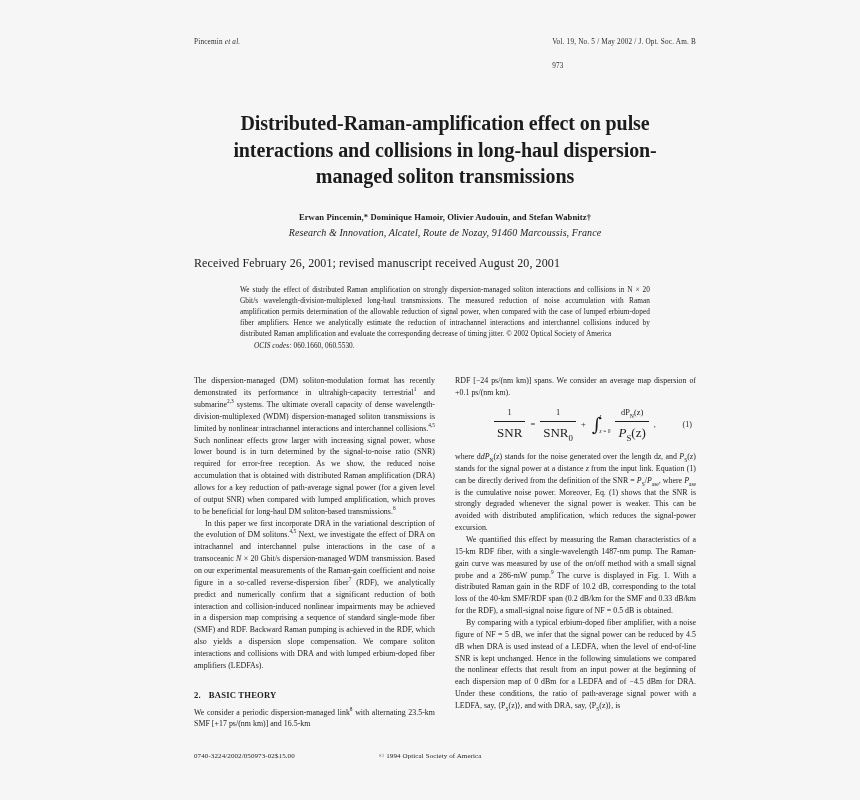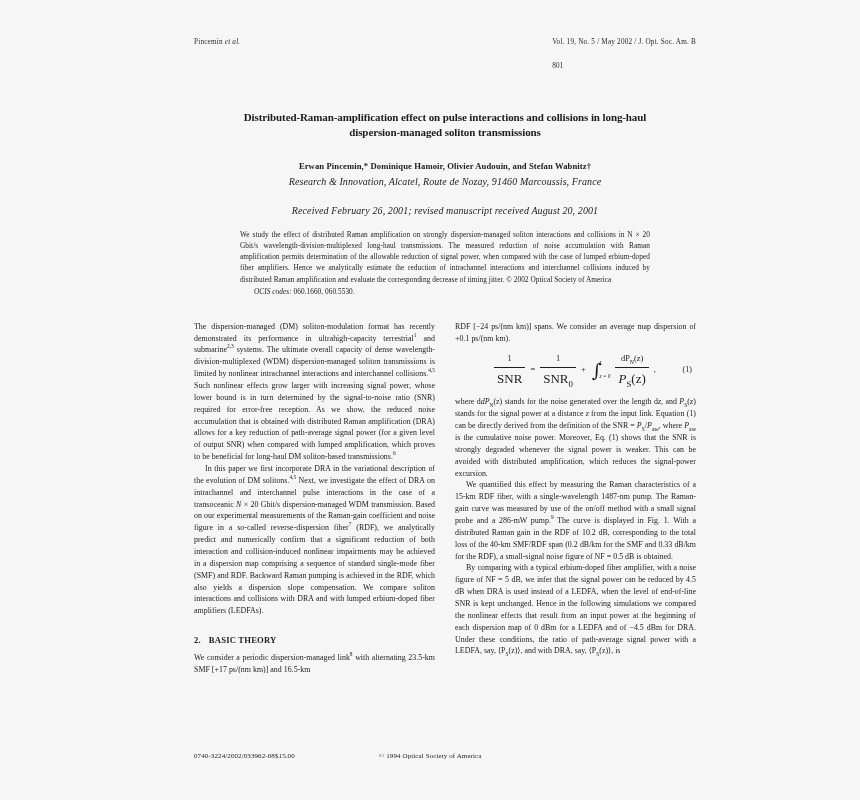--- a/index.html
+++ b/index.html
@@ -40,21 +40,21 @@
     color: #2b2b2b;
     margin-bottom: 40px;
   }
   .runhead .left { font-style: normal; }
   .runhead .left i { font-style: italic; }
   .runhead .right { display: flex; gap: 16px; flex-direction: column; }
 
   
   .title {
     text-align: center;
-    font-size: 11px;
+    font-size: 20px;
     line-height: 1.33;
     font-weight: bold;
     letter-spacing: -0.1px;
     margin: 0 28px 22px 28px;
   }
 
   
   .authors {
     text-align: center;
     font-size: 8.6px;
@@ -63,25 +63,23 @@
     margin-bottom: 5px;
   }
   .affiliation {
     text-align: center;
     font-size: 10px;
     font-style: italic;
     letter-spacing: 0.1px;
     margin-bottom: 18px;
   }
   .received {
-    text-align: center;
-    font-size: 10px;
+    font-size: 12px;
     letter-spacing: 0.1px;
     margin-bottom: 13px;
-    font-style: italic;
   }
 
   
   .abstract {
     margin: 0 46px 0 46px;
     font-size: 7.3px;
     line-height: 1.52;
     text-align: justify;
     letter-spacing: 0.05px;
   }
@@ -204,21 +202,21 @@
 
   <div class="content">
 
     <div class="runhead">
       <div class="left">
         <span>Pincemin</span>
         <i>et al.</i>
       </div>
       <div class="right">
         <span>Vol. 19, No. 5 / May 2002 / J. Opt. Soc. Am. B</span>
-        <span>801</span>
+        <span>973</span>
       </div>
     </div>
 
     <h1 class="title">Distributed-Raman-amplification effect on pulse interactions and collisions in long-haul dispersion-managed soliton transmissions</h1>
 
     <div class="authors">Erwan Pincemin,* Dominique Hamoir, Olivier Audouin, and Stefan Wabnitz†</div>
     <div class="affiliation">Research &amp; Innovation, Alcatel, Route de Nozay, 91460 Marcoussis, France</div>
 
     <div class="received">Received February 26, 2001; revised manuscript received August 20, 2001</div>
 
@@ -286,17 +284,17 @@
 
         <p class="ind"><span>We quantified this effect by measuring the Raman characteristics of a 15-km RDF fiber, with a single-wavelength 1487-nm pump.  The Raman-gain curve was measured by use of the on/off method with a small signal probe and a 286-mW pump.</span><sup>9</sup><span>  The curve is displayed in Fig. 1.  With a distributed Raman gain in the RDF of 10.2 dB, corresponding to the total loss of the 40-km SMF/RDF span (0.2 dB/km for the SMF and 0.33 dB/km for the RDF), a small-signal noise figure of NF = 0.5 dB is obtained.</span></p>
 
         <p class="ind"><span>By comparing with a typical erbium-doped fiber amplifier, with a noise figure of NF = 5 dB, we infer that the signal power can be reduced by 4.5 dB when DRA is used instead of a LEDFA, when the level of end-of-line SNR is kept unchanged.  Hence in the following simulations we compared the nonlinear effects that result from an input power at the beginning of each dispersion map of 0 dBm for a LEDFA and of −4.5 dBm for DRA.  Under these conditions, the ratio of path-average signal power with a LEDFA, say, ⟨P</span><sub>S</sub><span>(z)⟩, and with DRA, say, ⟨P</span><sub>S</sub><span>(z)⟩, is</span></p>
 
       </div>
     </div>
   </div>
 
   <div class="footer">
-    <div class="code">0740-3224/2002/033962-08$15.00</div>
+    <div class="code">0740-3224/2002/050973-02$15.00</div>
     <div class="copy">© 1994 Optical Society of America</div>
   </div>
 
 </div>
 
 </body></html>

